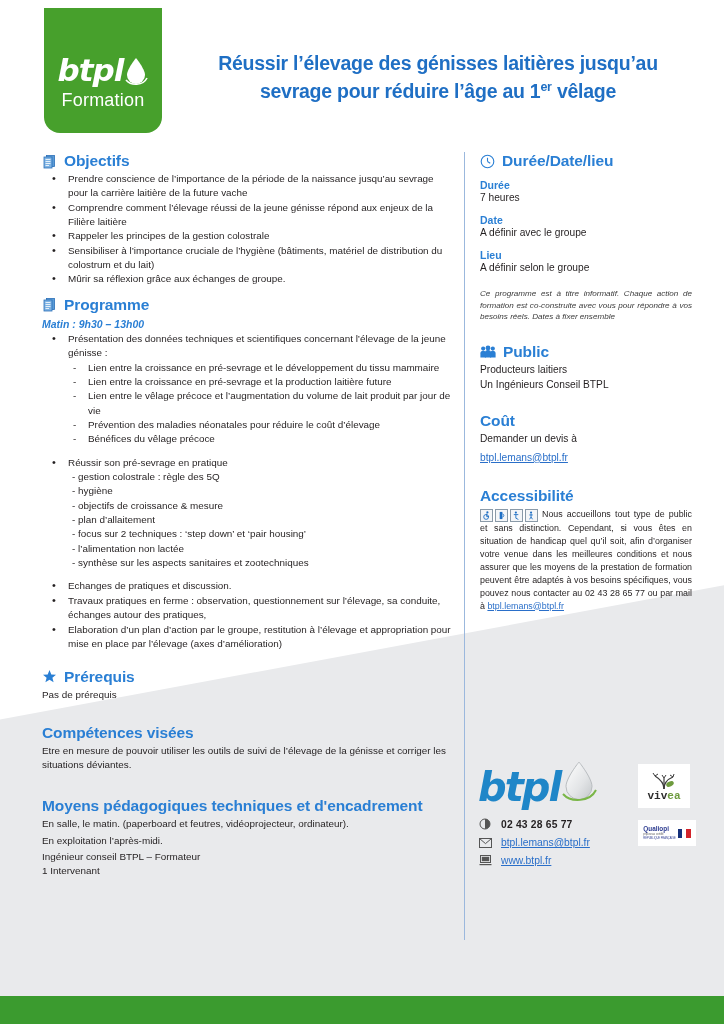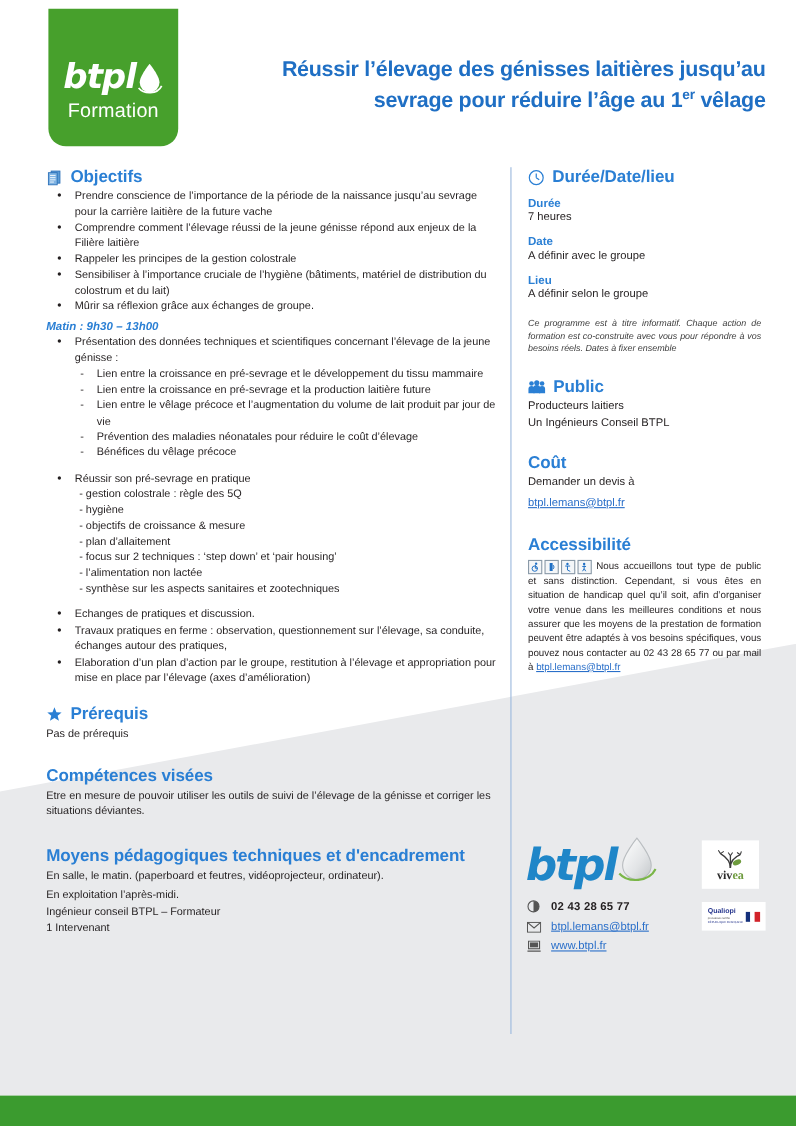--- a/index.html
+++ b/index.html
@@ -72,21 +72,21 @@
   }
   .logo-drop svg { position: absolute; left: 0; top: 0; }
   .logo-formation {
     font-family: "Liberation Sans", sans-serif;
     font-size: 18px; color: #ffffff;
     margin-top: 4px; letter-spacing: 0.2px;
   }
   .title-wrap {
     position: absolute;
     left: 180px; top: 50px; width: 516px;
-    text-align: right;
+    text-align: center;
   }
   .title-line {
     font-family: "Liberation Sans", sans-serif;
     font-weight: bold;
     font-size: 19.5px;
     color: #1f6fc4;
     line-height: 1.42;
     letter-spacing: -0.25px;
   }
   .title-line sup { font-size: 0.64em; vertical-align: super; }
@@ -233,21 +233,21 @@
     z-index: 2;
     display: flex; flex-direction: column; gap: 12px;
   }
   .badge-vivea {
     width: 52px; height: 44px; background: #ffffff;
     display: flex; flex-direction: column;
     align-items: center; justify-content: center;
     gap: 1px;
   }
   .vivea-txt {
-    font-family: Liberation Serif, serif;
+    font-family: Liberation Mono, monospace;
     font-weight: bold; font-size: 11px; line-height: 1;
   }
   .vivea-txt .v1 { color: #2b2b2b; }
   .vivea-txt .v2 { color: #6e9b3e; }
   .badge-qualiopi {
     width: 58px; height: 26px; background: #ffffff;
     display: flex; align-items: center; justify-content: center;
     gap: 2px; padding: 2px;
   }
   .q-left { display: flex; flex-direction: column; align-items: flex-start; }
@@ -309,20 +309,33 @@
       <span>Objectifs</span>
     </h2>
     <ul class="bullets">
       <li>Prendre conscience de l’importance de la période de la naissance jusqu’au sevrage pour la carrière laitière de la future vache</li>
       <li>Comprendre comment l’élevage réussi de la jeune génisse répond aux enjeux de la Filière laitière</li>
       <li>Rappeler les principes de la gestion colostrale</li>
       <li>Sensibiliser à l’importance cruciale de l’hygiène (bâtiments, matériel de distribution du colostrum et du lait)</li>
       <li>Mûrir sa réflexion grâce aux échanges de groupe.</li>
     </ul>
 
+    <h2 class="sec" style="margin-top:9px">
+      <span class="sec-icon">
+        <svg width="15" height="15" viewBox="0 0 15 15">
+          <rect x="4.5" y="1.5" width="8" height="11" fill="#5b9bd5" stroke="#2a6fb8" stroke-width="0.8"></rect>
+          <rect x="2" y="3" width="8" height="11" fill="#7fb3e3" stroke="#2a6fb8" stroke-width="0.8"></rect>
+          <line x1="3.5" y1="5.5" x2="8.5" y2="5.5" stroke="#ffffff" stroke-width="0.8"></line>
+          <line x1="3.5" y1="7.5" x2="8.5" y2="7.5" stroke="#ffffff" stroke-width="0.8"></line>
+          <line x1="3.5" y1="9.5" x2="8.5" y2="9.5" stroke="#ffffff" stroke-width="0.8"></line>
+          <line x1="3.5" y1="11.5" x2="7" y2="11.5" stroke="#ffffff" stroke-width="0.8"></line>
+        </svg>
+      </span>
+      <span>Programme</span>
+    </h2>
 
     <div class="lead-sub">Matin : 9h30 – 13h00</div>
 
     <ul class="bullets">
       <li>
         <span>Présentation des données techniques et scientifiques concernant l’élevage de la jeune génisse :</span>
         <ul class="dashes">
           <li>Lien entre la croissance en pré-sevrage et le développement du tissu mammaire</li>
           <li>Lien entre la croissance en pré-sevrage et la production laitière future</li>
           <li>Lien entre le vêlage précoce et l’augmentation du volume de lait produit par jour de vie</li>

